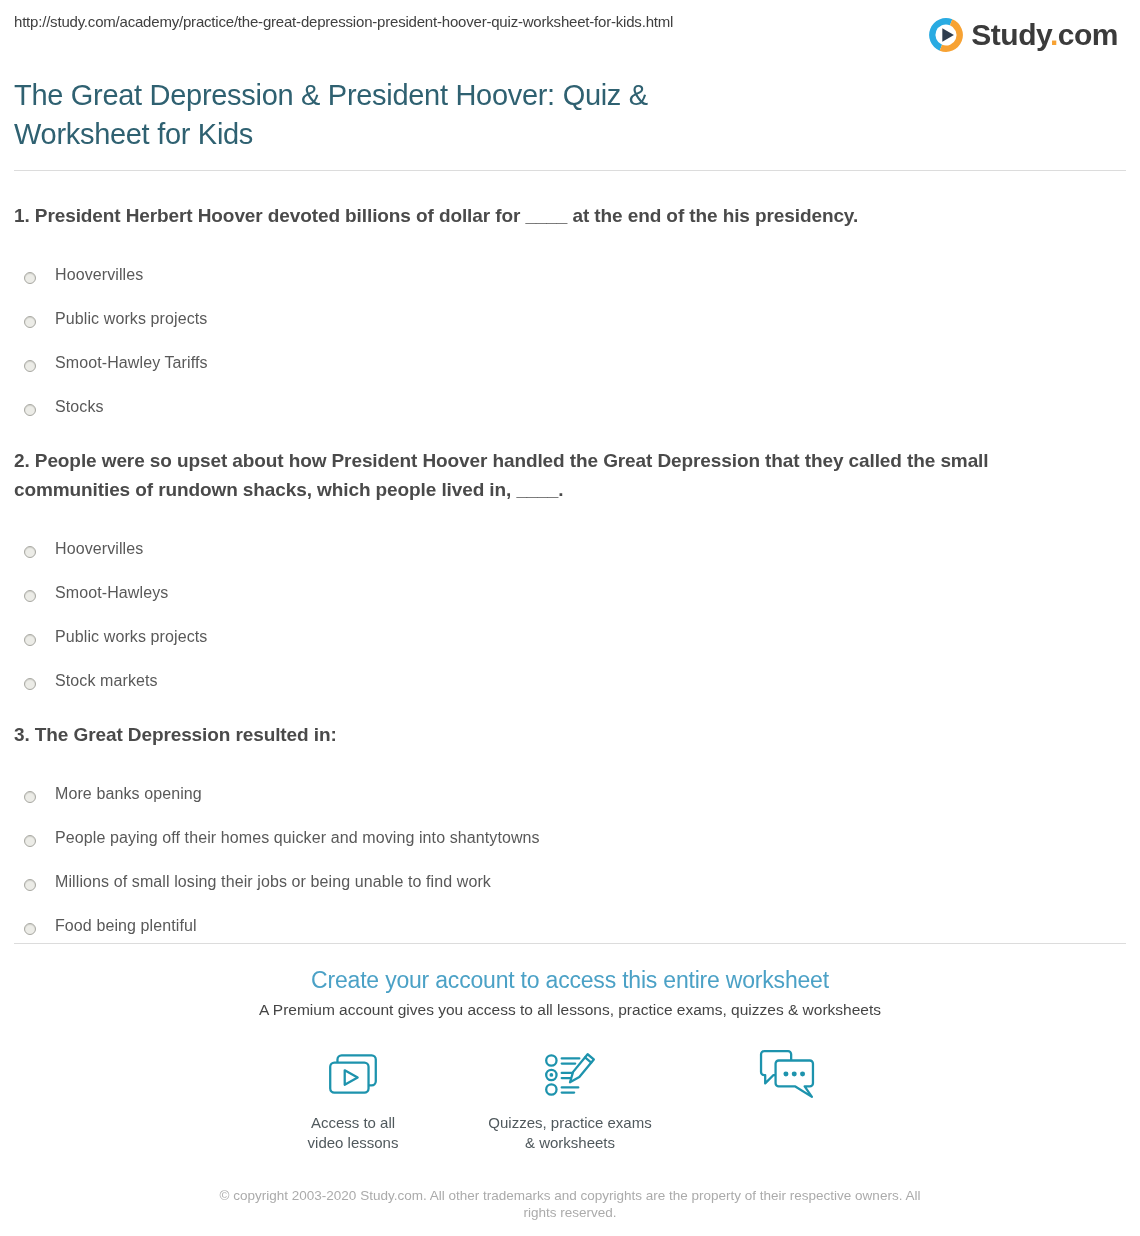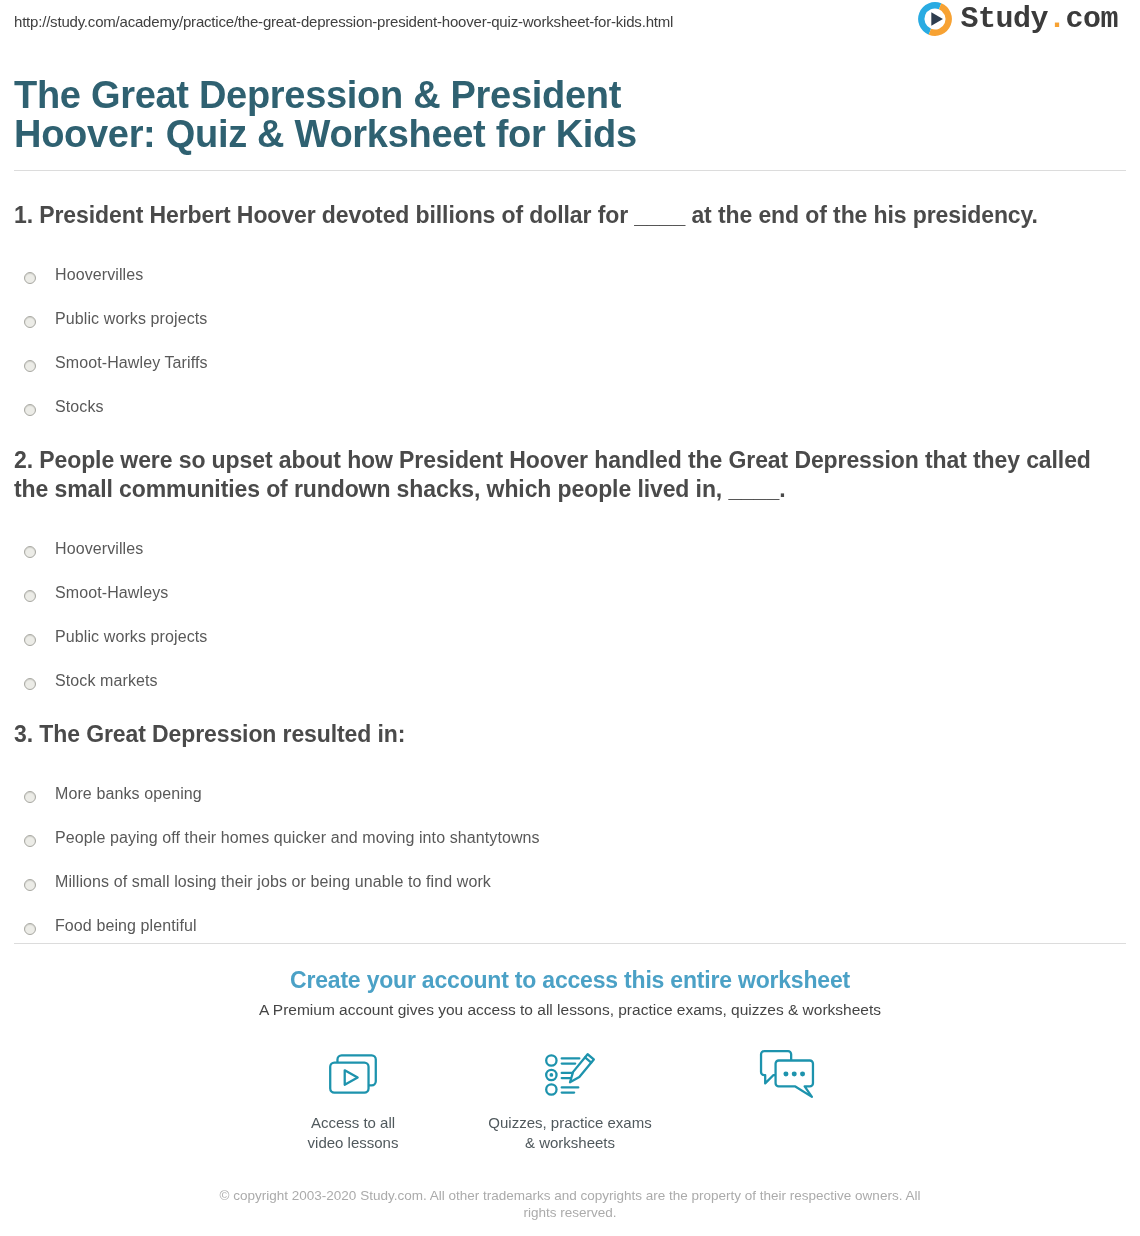--- a/index.html
+++ b/index.html
@@ -9,42 +9,42 @@
     height: 1236px;
     font-family: "Liberation Sans", sans-serif;
     color: #4a4a4a;
     position: relative;
     overflow: hidden;
   }
 
   
   .topbar { position: relative; padding: 13px 14px 0 14px; height: 50px; }
   .page-url { font-size: 15px; color: #404040; letter-spacing: -0.2px; }
-  .logo { position: absolute; top: 0; right: 22px; display: flex; align-items: center; font-family: Liberation Mono, monospace; }
+  .logo { position: absolute; top: 16px; right: 22px; display: flex; align-items: center; }
   .logo svg { display: block; margin-right: 6px; }
   .logo-text { font-size: 30px; font-weight: 700; color: #3b3b3b; letter-spacing: -0.5px; }
   .logo-dot { color: #f7a233; }
 
   
   h1.page-title {
     margin: 26px 14px 16px 14px;
     max-width: 750px;
-    font-size: 38px;
+    font-size: 29px;
     line-height: 39px;
-    font-weight: 700;
+    font-weight: 400;
     letter-spacing: -0.3px;
     color: #2f6171;
   }
   .rule { border: none; border-top: 1px solid #dcdcdc; margin: 0 14px; }
 
   
   .questions { margin: 0 14px; }
   .question { margin-top: 30px; }
   .question-text {
-    font-size: 23px;
+    font-size: 19px;
     font-weight: 700;
     color: #4a4a4a;
     line-height: 29px;
     letter-spacing: -0.1px;
     max-width: 1090px;
     margin-bottom: 10px;
   }
   .option { display: flex; align-items: flex-end; height: 44px; margin-left: 10px; }
   .radio {
     width: 12px; height: 12px;
@@ -57,21 +57,21 @@
     cursor: pointer;
   }
   .option-label { font-size: 16px; color: #595959; letter-spacing: 0.1px; }
 
   
   .rule-bottom { margin-top: 8px; }
   .signup { text-align: center; }
   .signup-heading {
     margin-top: 23px;
     font-size: 23px;
-    font-weight: 700;
+    font-weight: 400;
     color: #4ba1c6;
     letter-spacing: -0.2px;
   }
   .signup-sub { margin-top: 7px; font-size: 15.5px; color: #454545; }
   .features {
     margin-top: 28px;
     display: flex;
     justify-content: center;
   }
   .feature { width: 217px; text-align: center; }

